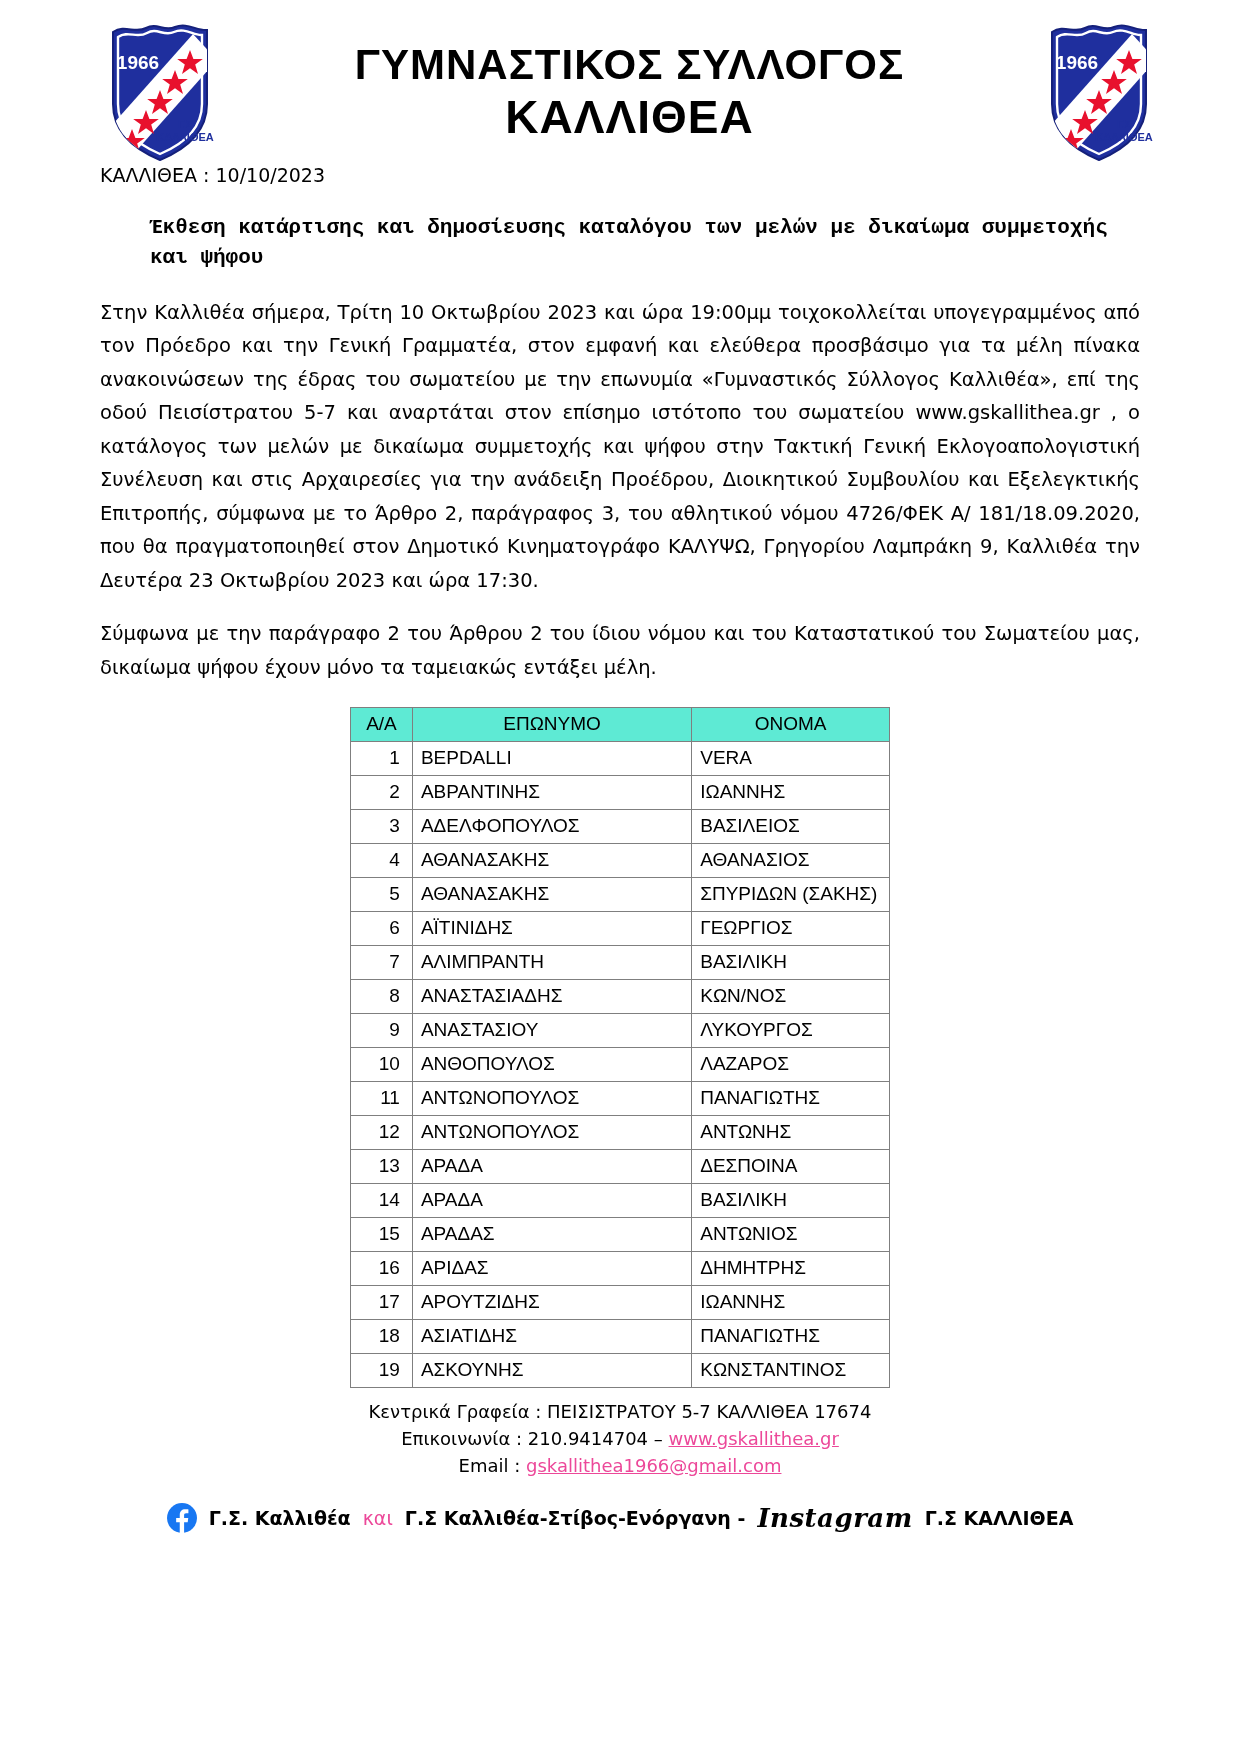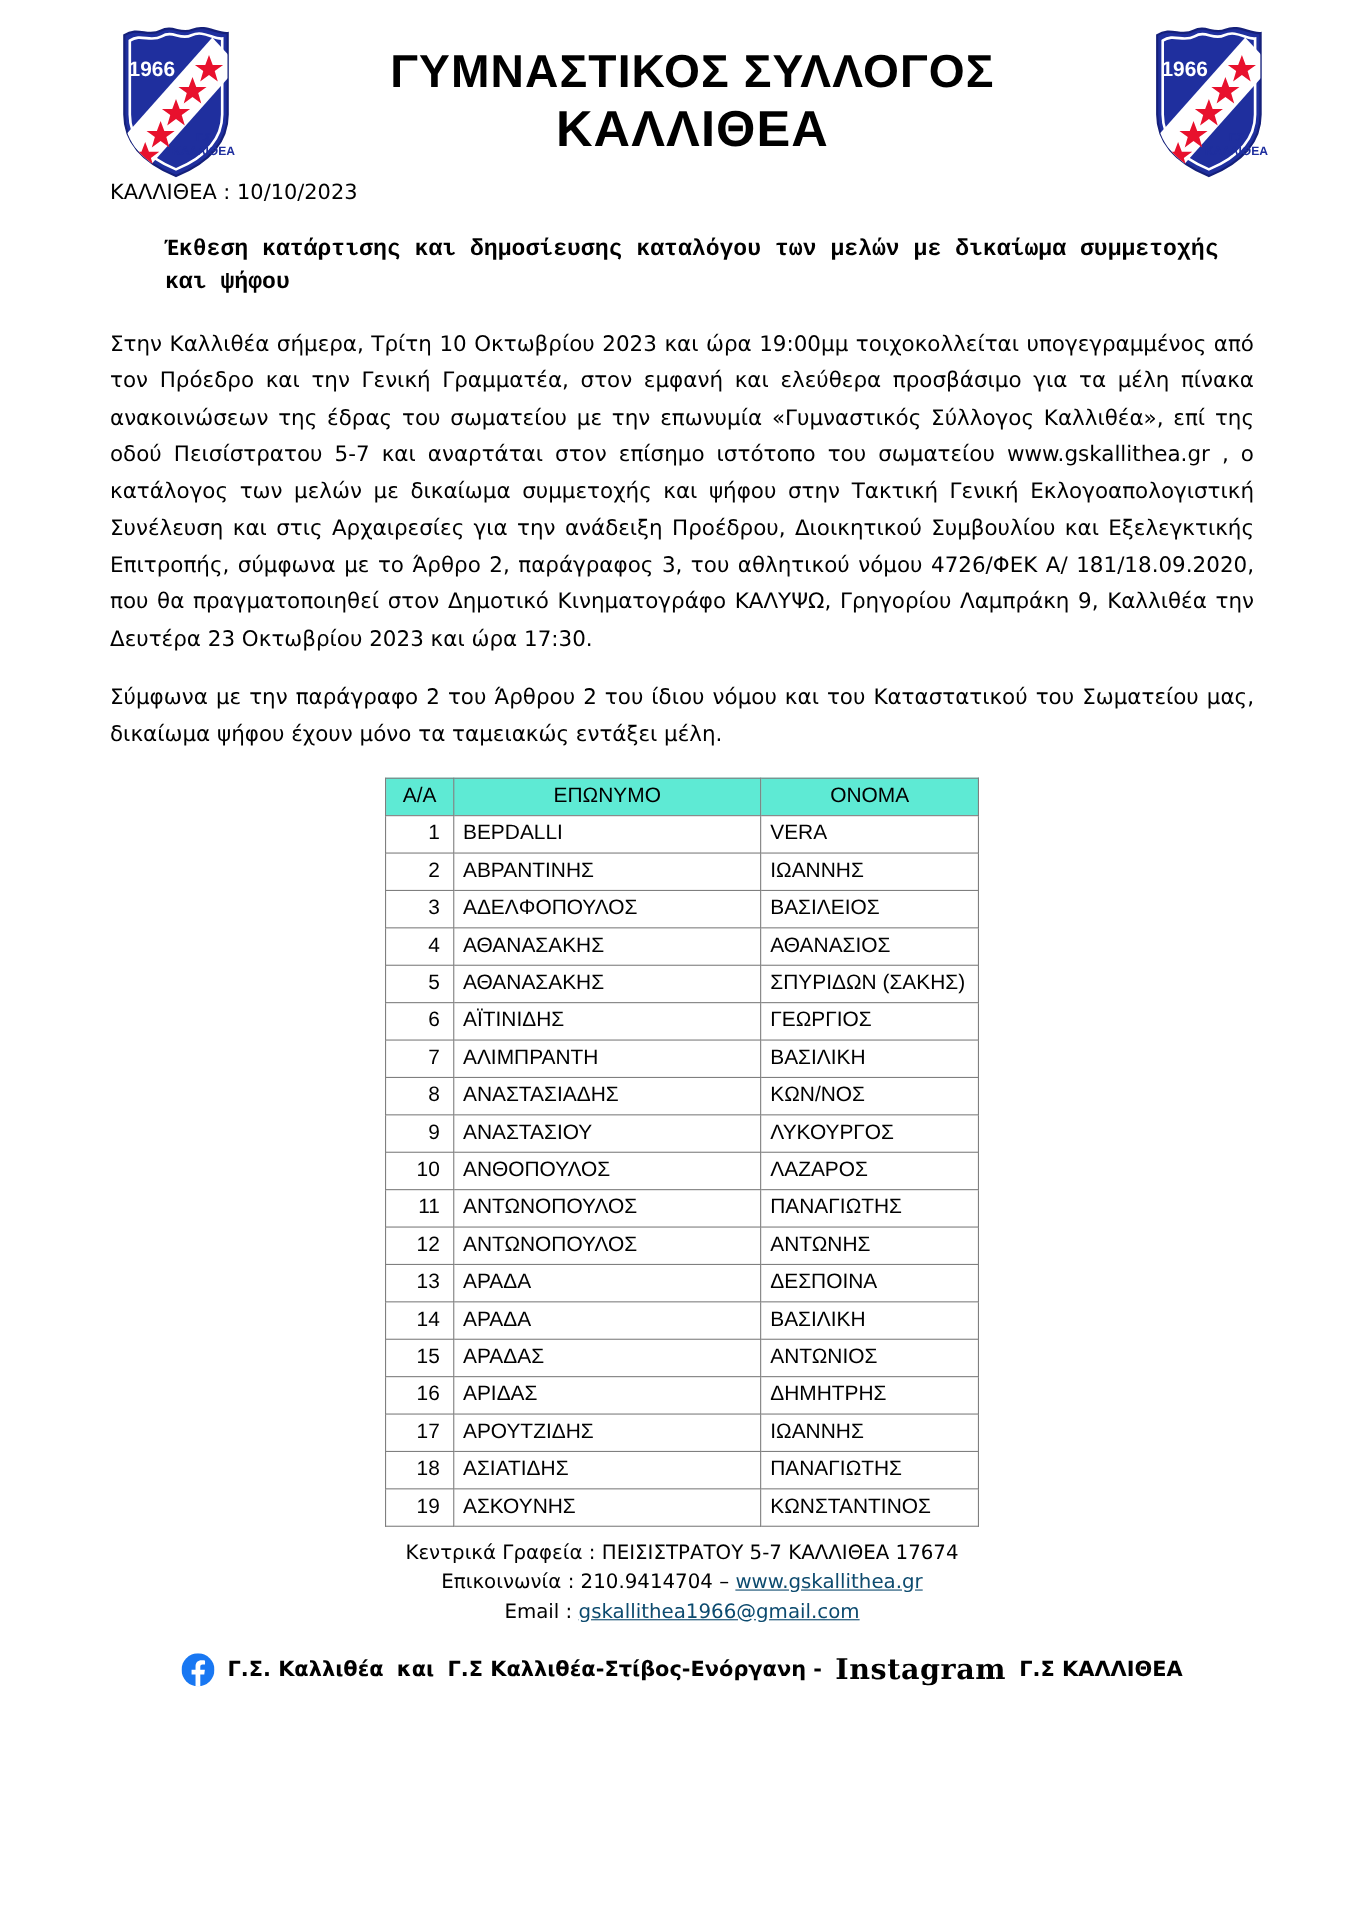--- a/index.html
+++ b/index.html
@@ -124,37 +124,38 @@
 
   
   .footer {
     margin-top: 10px;
     text-align: center;
     font-family: "DejaVu Sans", sans-serif;
     font-size: 18px;
     line-height: 1.5;
   }
   .footer a, .footer .link {
-    color: #0c4a6e;
+    color: #ec4899;
     text-decoration: underline;
   }
   .social {
     margin-top: 20px;
     display: flex;
     align-items: center;
     justify-content: center;
     gap: 12px;
     font-family: "DejaVu Sans", sans-serif;
     font-weight: bold;
     font-size: 19px;
   }
   .social .fb-icon { display: block; }
-  .social .red { color: #000000; font-weight: bold; }
+  .social .red { color: #ec4899; font-weight: normal; }
   .social .insta-word {
     font-family: "DejaVu Serif", serif;
+    font-style: italic;
     font-weight: bold;
     font-size: 26px;
     letter-spacing: 0.5px;
   }
 </style>
 </head>
 <body>
 
 <div class="page">
 

